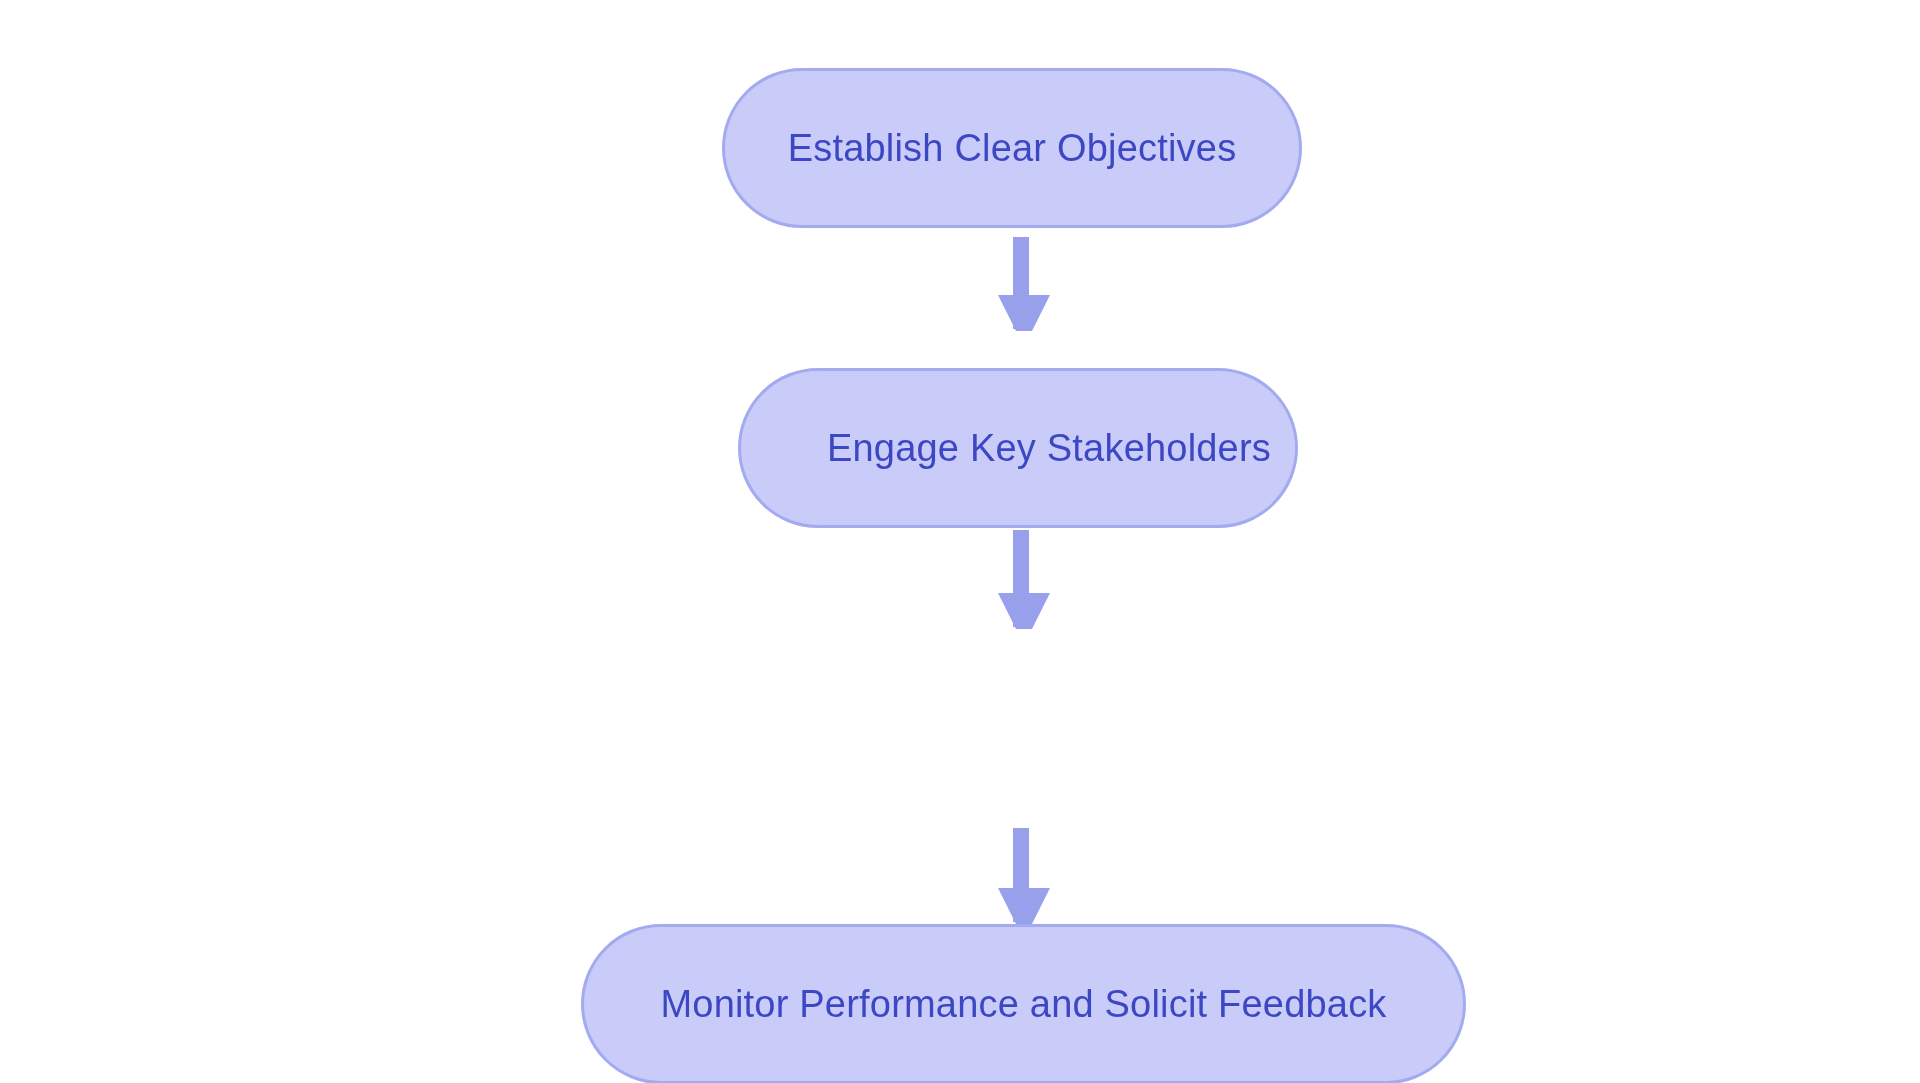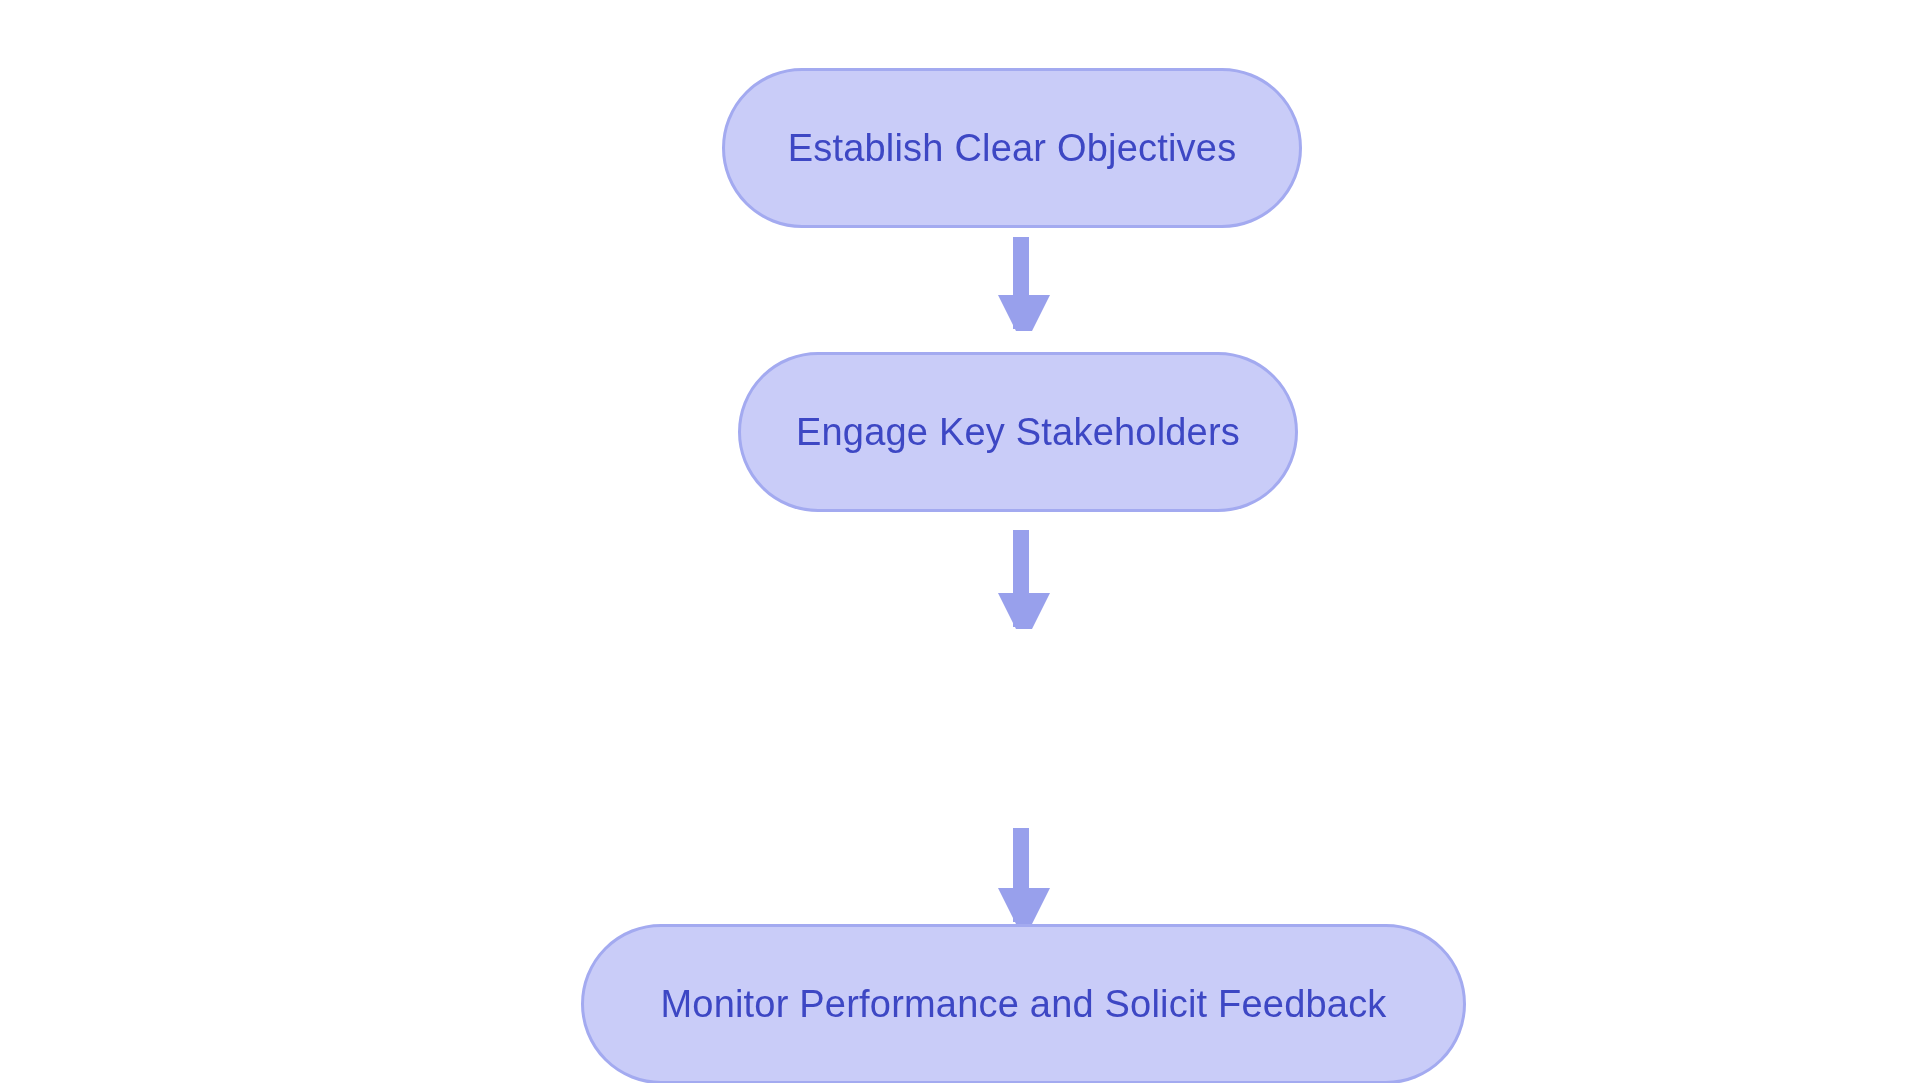--- a/index.html
+++ b/index.html
@@ -33,21 +33,21 @@
   }
   .node-label {
     color: var(--node-text);
     font-size: 38px;
     font-weight: 400;
     letter-spacing: 0.2px;
     white-space: nowrap;
     text-align: center;
   }
   .node1 { left: 674px; top: 20px;  width: 580px; }
-  .node2 { left: 690px; top: 304px; width: 560px; }
+  .node2 { left: 690px; top: 320px; width: 560px; justify-content: flex-end; }
   .node3 { left: 613px; top: 610px; width: 715px; }
   .node4 { left: 533px; top: 876px; width: 885px; }
 
   .arrow { position: absolute; left: 942px; width: 36px; }
   .arrow .shaft {
     position: absolute;
     left: 15px; top: 0;
     width: 6px;
     background: var(--arrow);
   }

